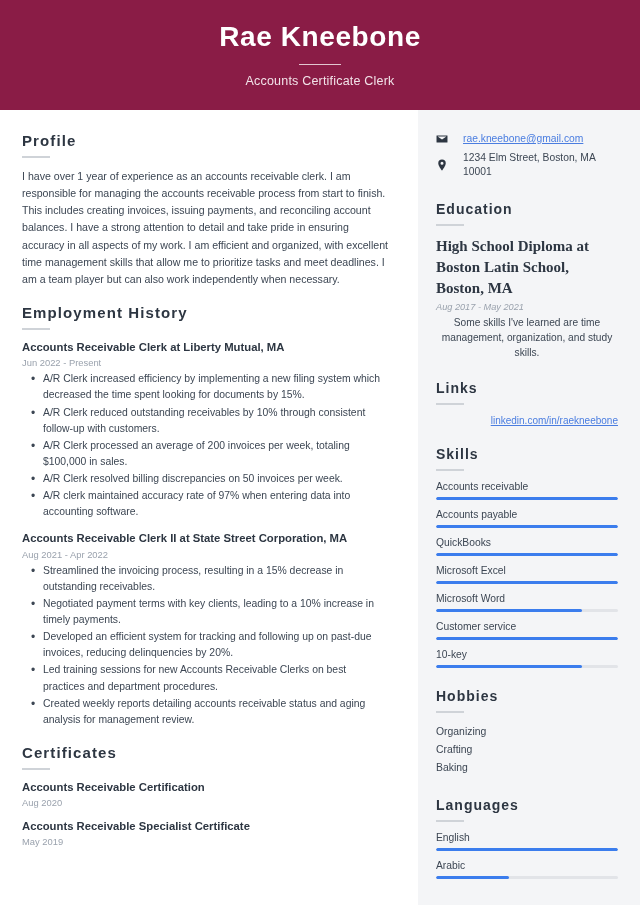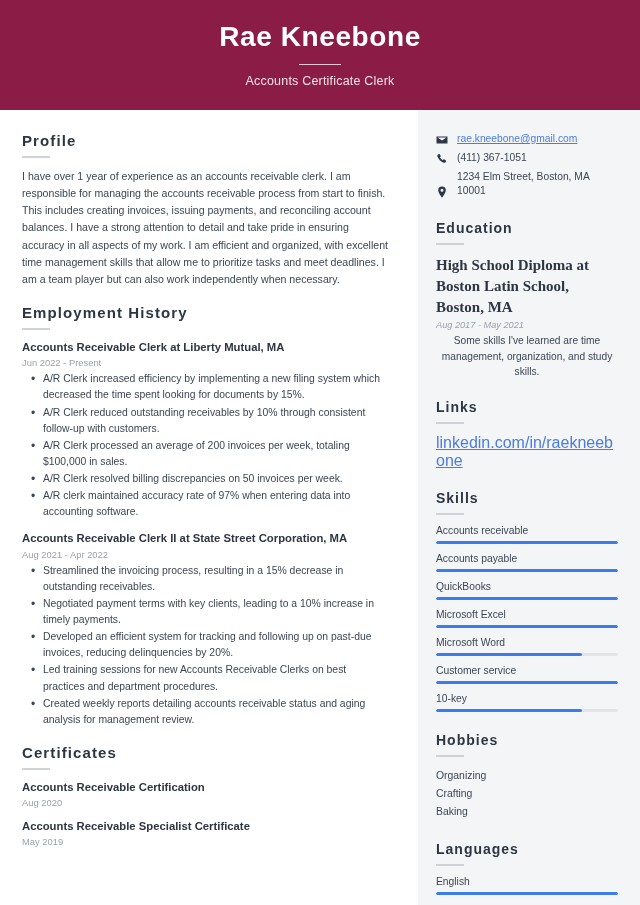--- a/index.html
+++ b/index.html
@@ -144,22 +144,22 @@
     top: -1px;
     font-size: 12px;
     color: #3c4653;
   }
 
   
   .contact-list { margin-bottom: 22px; }
 
   .contact-row {
     display: flex;
-    align-items: flex-end;
-    gap: 9px;
+    align-items: center;
+    gap: 15px;
     margin-bottom: 5px;
     font-size: 10.3px;
     color: #3c4653;
     line-height: 1.35;
   }
 
   .contact-icon {
     width: 12px;
     flex: 0 0 12px;
     display: flex;
@@ -194,24 +194,25 @@
   }
 
   .side-desc {
     font-size: 10.2px;
     line-height: 1.5;
     color: #3c4653;
     text-align: center;
   }
 
   .side-link {
-    font-size: 16px;
+    font-size: 10px;
     color: #4a7de0;
     text-decoration: underline;
     word-break: break-all;
+    text-align: right;
   }
 
   
   .bar-item { margin-bottom: 9px; }
 
   .bar-label {
     font-size: 10.3px;
     color: #3c4653;
     margin-bottom: 5px;
   }
@@ -317,28 +318,20 @@
             <svg width="12" height="12" viewBox="0 0 16 16" fill="currentColor">
                 <path d="M1 3h14v10H1z" fill="none"></path>
                 <path d="M1.2 3.2h13.6c.3 0 .5.2.5.5v8.6c0 .3-.2.5-.5.5H1.2a.5.5 0 0 1-.5-.5V3.7c0-.3.2-.5.5-.5zm.9 1.3 5.9 4 5.9-4H2.1z"></path>
               </svg>
           </span>
           <span class="link-text">rae.kneebone@gmail.com</span>
         </div>
         <div class="contact-row">
           <span class="contact-icon">
             <svg width="12" height="12" viewBox="0 0 16 16" fill="currentColor">
-                <path d="M3.3 1.5c.5-.4 1.2-.3 1.6.2l1.3 1.8c.3.5.2 1.1-.2 1.5l-.8.7a8.6 8.6 0 0 0 3.9 3.9l.7-.8c.4-.4 1-.5 1.5-.2l1.8 1.3c.5.4.6 1.1.2 1.6l-.9 1c-.5.6-1.3.8-2 .5A14 14 0 0 1 1.8 4.4c-.3-.7-.1-1.5.5-2l1-.9z"></path>
-              </svg>
-          </span>
-          <span>(411) 367-1051</span>
-        </div>
-        <div class="contact-row">
-          <span class="contact-icon">
-            <svg width="12" height="12" viewBox="0 0 16 16" fill="currentColor">
                 <path d="M8 .8a5 5 0 0 0-5 5c0 3.6 4.4 9 4.6 9.2.2.3.6.3.8 0C8.6 14.8 13 9.4 13 5.8a5 5 0 0 0-5-5zm0 7a2 2 0 1 1 0-4 2 2 0 0 1 0 4z"></path>
               </svg>
           </span>
           <span>1234 Elm Street, Boston, MA 10001</span>
         </div>
       </div>
 
       <div class="side-section">
         <div class="sec-title small">Education</div>
         <div class="sec-underline"></div>

